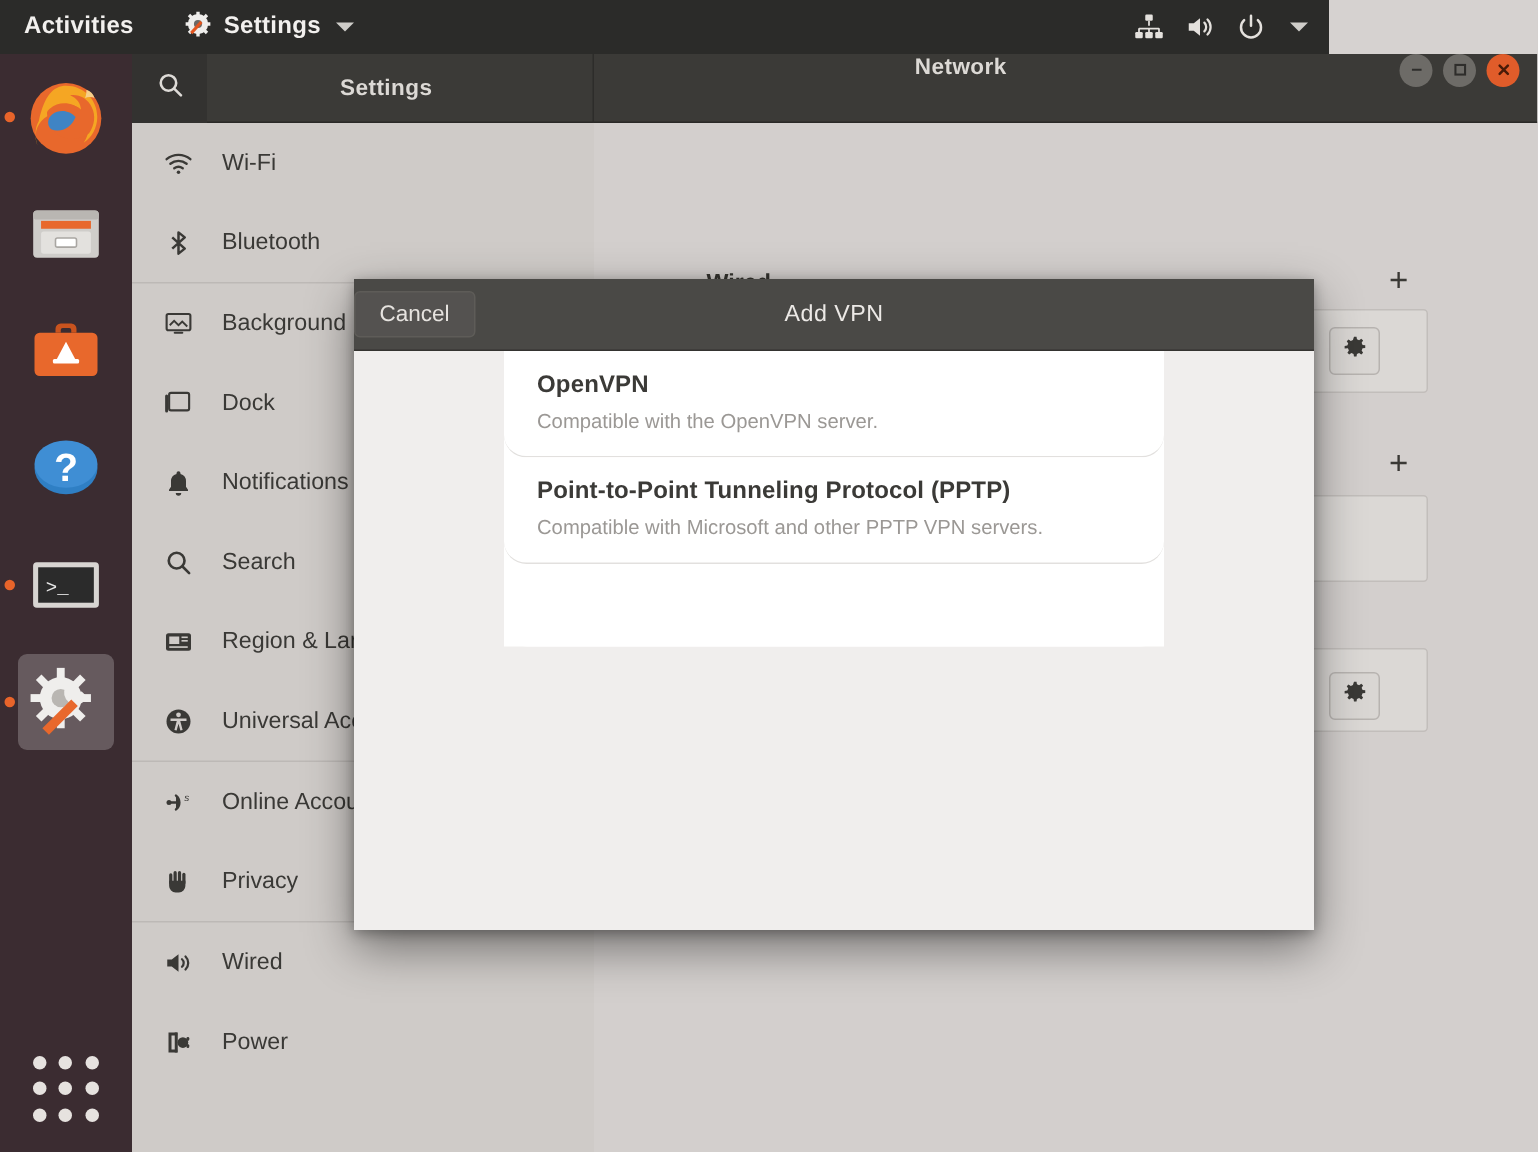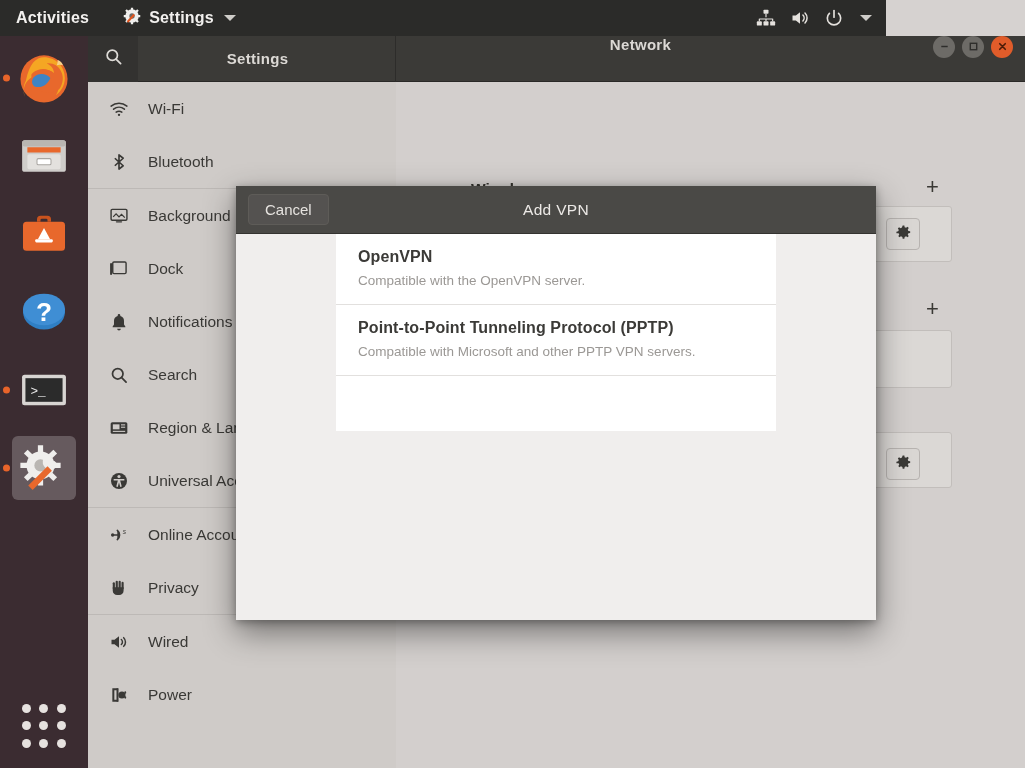--- a/index.html
+++ b/index.html
@@ -124,33 +124,33 @@
   .modal{
     position:absolute; left:236px; top:186px; width:640px; height:434px;
     background:#f0eeed; z-index:40;
     box-shadow:0 12px 30px rgba(0,0,0,.45), 0 2px 8px rgba(0,0,0,.3);
   }
   .modal-hdr{
     height:48px; background:#4a4946; display:flex; align-items:center;
     position:relative; border-bottom:1px solid #343330;
   }
   .cancel-btn{
-    margin-left:12px; padding:6px 16px; border:1px solid #5e5c58; border-radius:4px;
+    margin-left:0; padding:6px 16px; border:1px solid #5e5c58; border-radius:4px;
     background:#545250; color:#e6e3df; font-size:15px;
   }
   .modal-title{
     position:absolute; left:0; right:0; text-align:center;
     color:#ece9e6; font-size:15.5px; font-weight:normal; letter-spacing:.3px;
     pointer-events:none;
   }
   .modal-body{ position:relative; height:386px; background:#f0eeed; }
   .vpnlist{
     position:absolute; left:100px; top:0; width:440px; background:#ffffff;
   }
-  .vrow{ padding:14px 22px 16px 22px; background:#fff; border-bottom:1px solid #e2e0de;}
+  .vrow{ padding:14px 22px 16px 22px; background:#fff; border-bottom:1px solid #e2e0de;border-radius:15px;}
   .vrow .vt{ font-size:16px; color:#3b3a37; font-weight:bold; letter-spacing:.1px;}
   .vrow .vs{ font-size:13.5px; color:#9b9895; margin-top:7px;}
   .vrow.plain{ padding:18px 22px 19px 22px; }
   .vrow.plain .vt{ font-weight:normal; color:#46443f; font-size:16px;}
   .highlight{
     position:absolute; left:336px; top:398px; width:444px; height:58px;
     border:5px solid #12d819; background:#fff; z-index:3;
     display:flex; align-items:center; padding-left:22px;
   }
   .highlight .vt{ font-size:16px; color:#46443f; }

